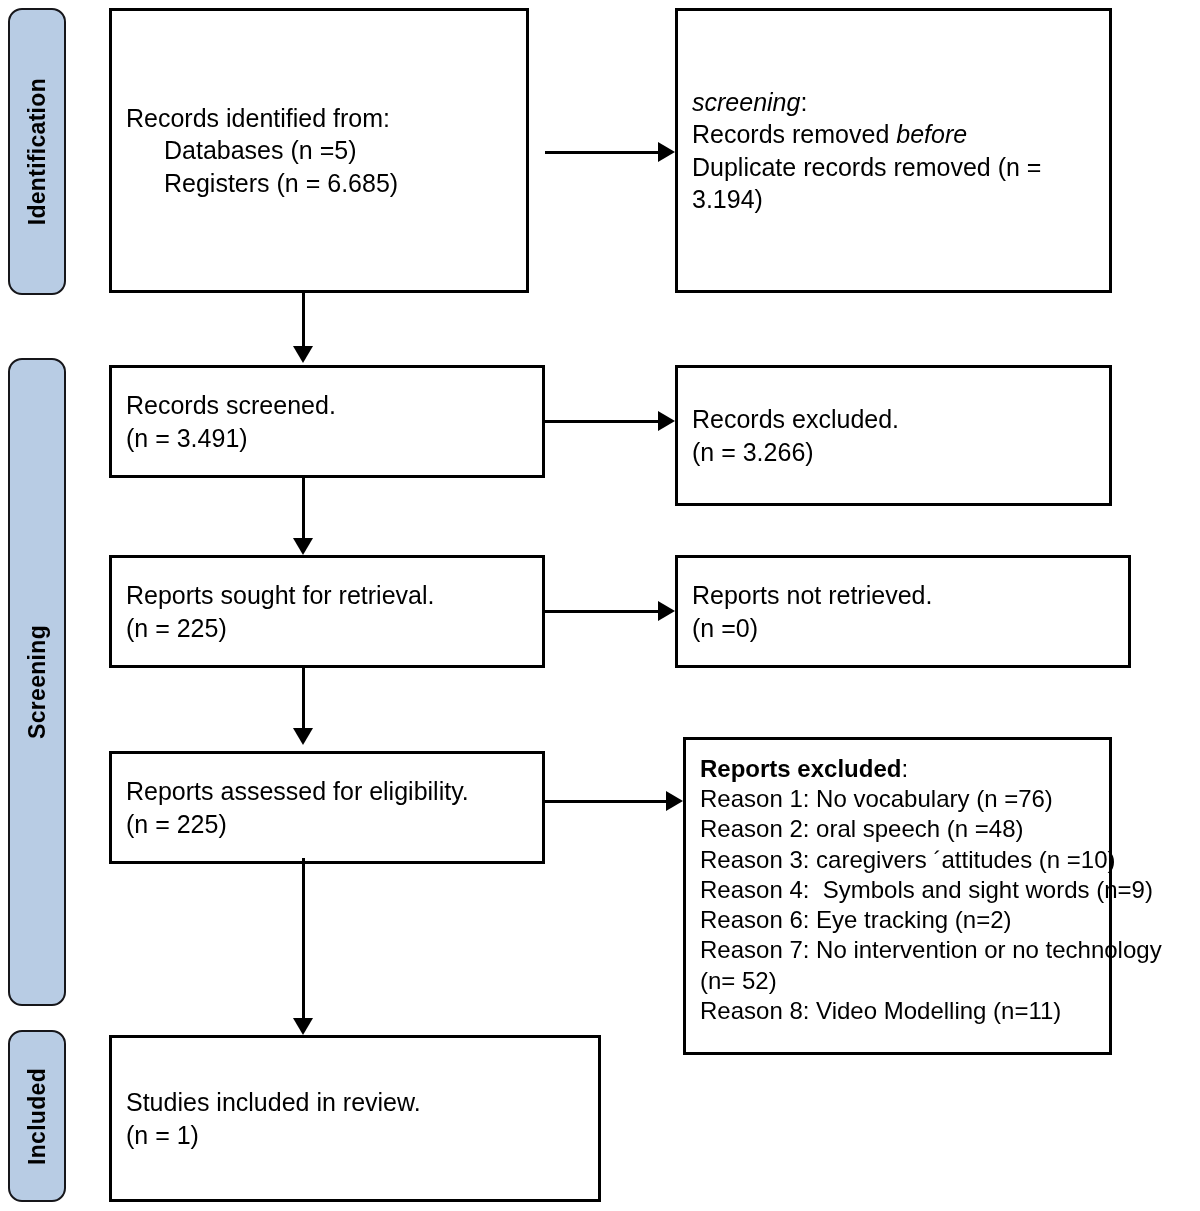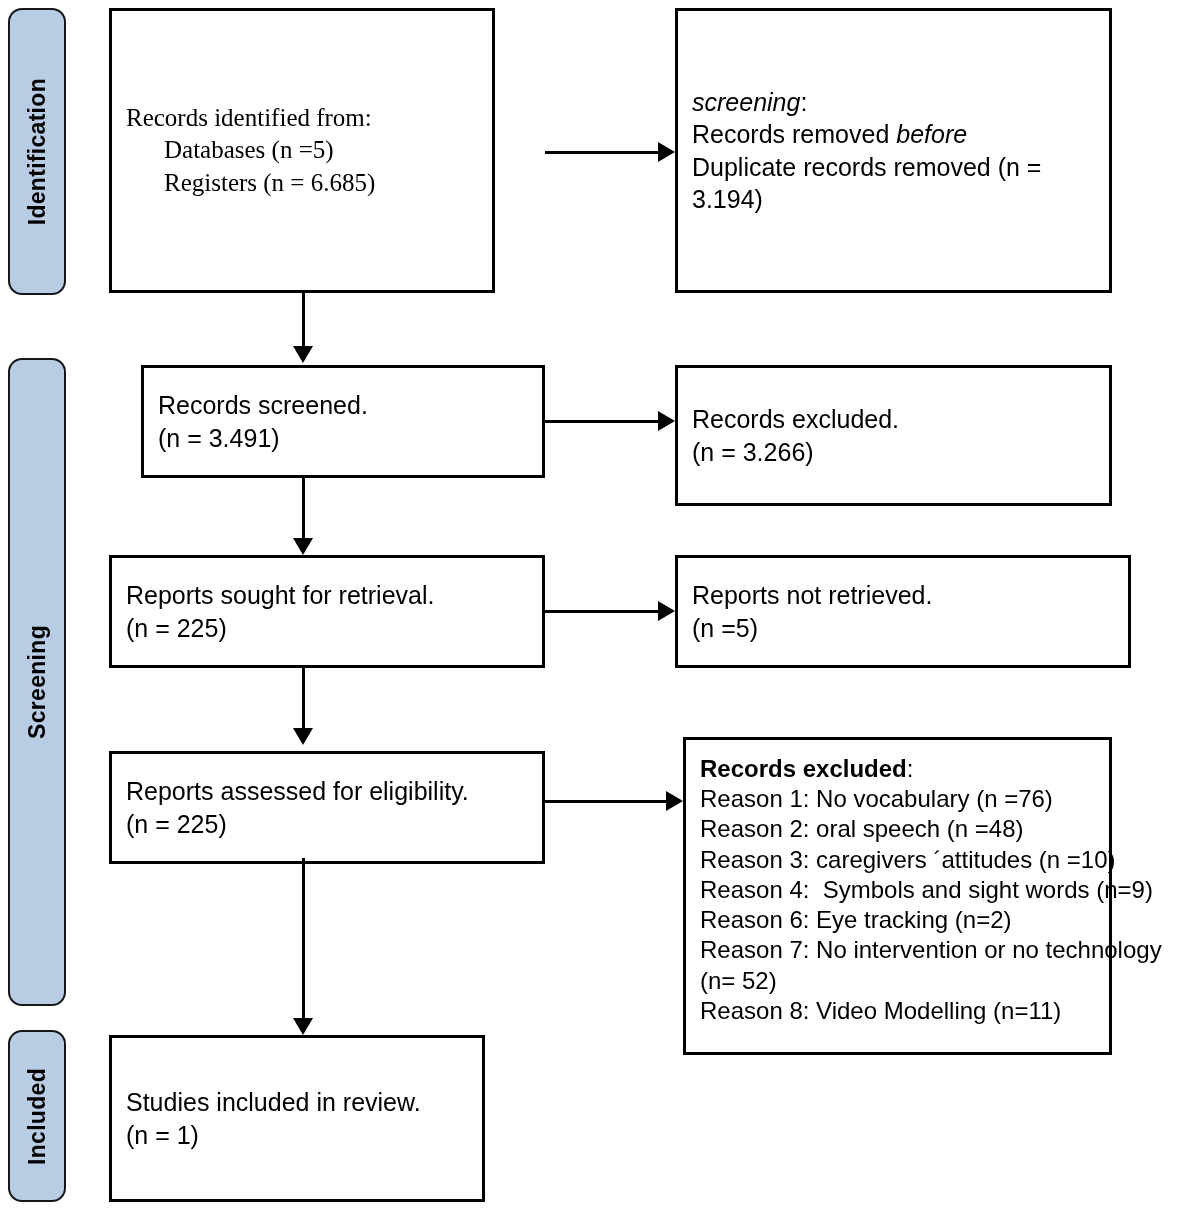--- a/index.html
+++ b/index.html
@@ -112,21 +112,21 @@
   </div>
 
   <div class="phase-bar" style="left:8px; top:358px; width:58px; height:648px;">
     <span class="phase-label">Screening</span>
   </div>
 
   <div class="phase-bar" style="left:8px; top:1030px; width:58px; height:172px;">
     <span class="phase-label">Included</span>
   </div>
 
-  <div class="flow-box" style="left:109px; top:8px; width:386px; height:285px;font-family:Liberation Serif, serif;">
+  <div class="flow-box" style="left:109px; top:8px; width:420px; height:285px;">
     <div class="box-text">
       <span class="box-line">Records identified from:</span>
       <span class="box-line indent-1">Databases (n =5)</span>
       <span class="box-line indent-1">Registers (n = 6.685)</span>
     </div>
   </div>
 
   <div class="flow-box" style="left:675px; top:8px; width:437px; height:285px;">
     <div class="box-text">
       <span class="box-line"><span class="ital">screening</span><span>:</span></span>
@@ -135,21 +135,21 @@
       <span class="box-line">3.194)</span>
     </div>
   </div>
 
   <div class="conn-h" style="left:545px; top:151px; width:113px;"></div>
   <div class="arrow-right" style="left:658px; top:142px;"></div>
 
   <div class="conn-v" style="left:302px; top:293px; height:53px;"></div>
   <div class="arrow-down" style="left:293px; top:346px;"></div>
 
-  <div class="flow-box" style="left:109px; top:365px; width:404px; height:113px;margin-left:32px;">
+  <div class="flow-box" style="left:109px; top:365px; width:436px; height:113px;">
     <div class="box-text">
       <span class="box-line">Records screened.</span>
       <span class="box-line">(n = 3.491)</span>
     </div>
   </div>
 
   <div class="flow-box" style="left:675px; top:365px; width:437px; height:141px;">
     <div class="box-text">
       <span class="box-line">Records excluded.</span>
       <span class="box-line">(n = 3.266)</span>
@@ -165,57 +165,57 @@
   <div class="flow-box" style="left:109px; top:555px; width:436px; height:113px;">
     <div class="box-text">
       <span class="box-line">Reports sought for retrieval.</span>
       <span class="box-line">(n = 225)</span>
     </div>
   </div>
 
   <div class="flow-box" style="left:675px; top:555px; width:456px; height:113px;">
     <div class="box-text">
       <span class="box-line">Reports not retrieved.</span>
-      <span class="box-line">(n =5)</span>
+      <span class="box-line">(n =0)</span>
     </div>
   </div>
 
   <div class="conn-h" style="left:545px; top:610px; width:113px;"></div>
   <div class="arrow-right" style="left:658px; top:601px;"></div>
 
   <div class="conn-v" style="left:302px; top:668px; height:60px;"></div>
   <div class="arrow-down" style="left:293px; top:728px;"></div>
 
   <div class="flow-box" style="left:109px; top:745px; width:436px; height:113px;margin-top:6px;">
     <div class="box-text">
       <span class="box-line">Reports assessed for eligibility.</span>
       <span class="box-line">(n = 225)</span>
     </div>
   </div>
 
   <div class="flow-box reasons top-aligned" style="left:683px; top:737px; width:429px; height:318px;">
     <div class="box-text">
-      <span class="box-line"><span class="bold">Records excluded</span><span>:</span></span>
+      <span class="box-line"><span class="bold">Reports excluded</span><span>:</span></span>
       <span class="box-line">Reason 1: No vocabulary (n =76)</span>
       <span class="box-line">Reason 2: oral speech (n =48)</span>
       <span class="box-line">Reason 3: caregivers ´attitudes (n =10)</span>
       <span class="box-line">Reason 4:  Symbols and sight words (n=9)</span>
       <span class="box-line">Reason 6: Eye tracking (n=2)</span>
       <span class="box-line">Reason 7: No intervention or no technology</span>
       <span class="box-line">(n= 52)</span>
       <span class="box-line">Reason 8: Video Modelling (n=11)</span>
     </div>
   </div>
 
   <div class="conn-h" style="left:545px; top:800px; width:121px;"></div>
   <div class="arrow-right" style="left:666px; top:791px;"></div>
 
   <div class="conn-v" style="left:302px; top:858px; height:160px;"></div>
   <div class="arrow-down" style="left:293px; top:1018px;"></div>
 
-  <div class="flow-box" style="left:109px; top:1035px; width:376px; height:167px;">
+  <div class="flow-box" style="left:109px; top:1035px; width:492px; height:167px;">
     <div class="box-text">
       <span class="box-line">Studies included in review.</span>
       <span class="box-line">(n = 1)</span>
     </div>
   </div>
 
 </div>
 
 </body></html>

